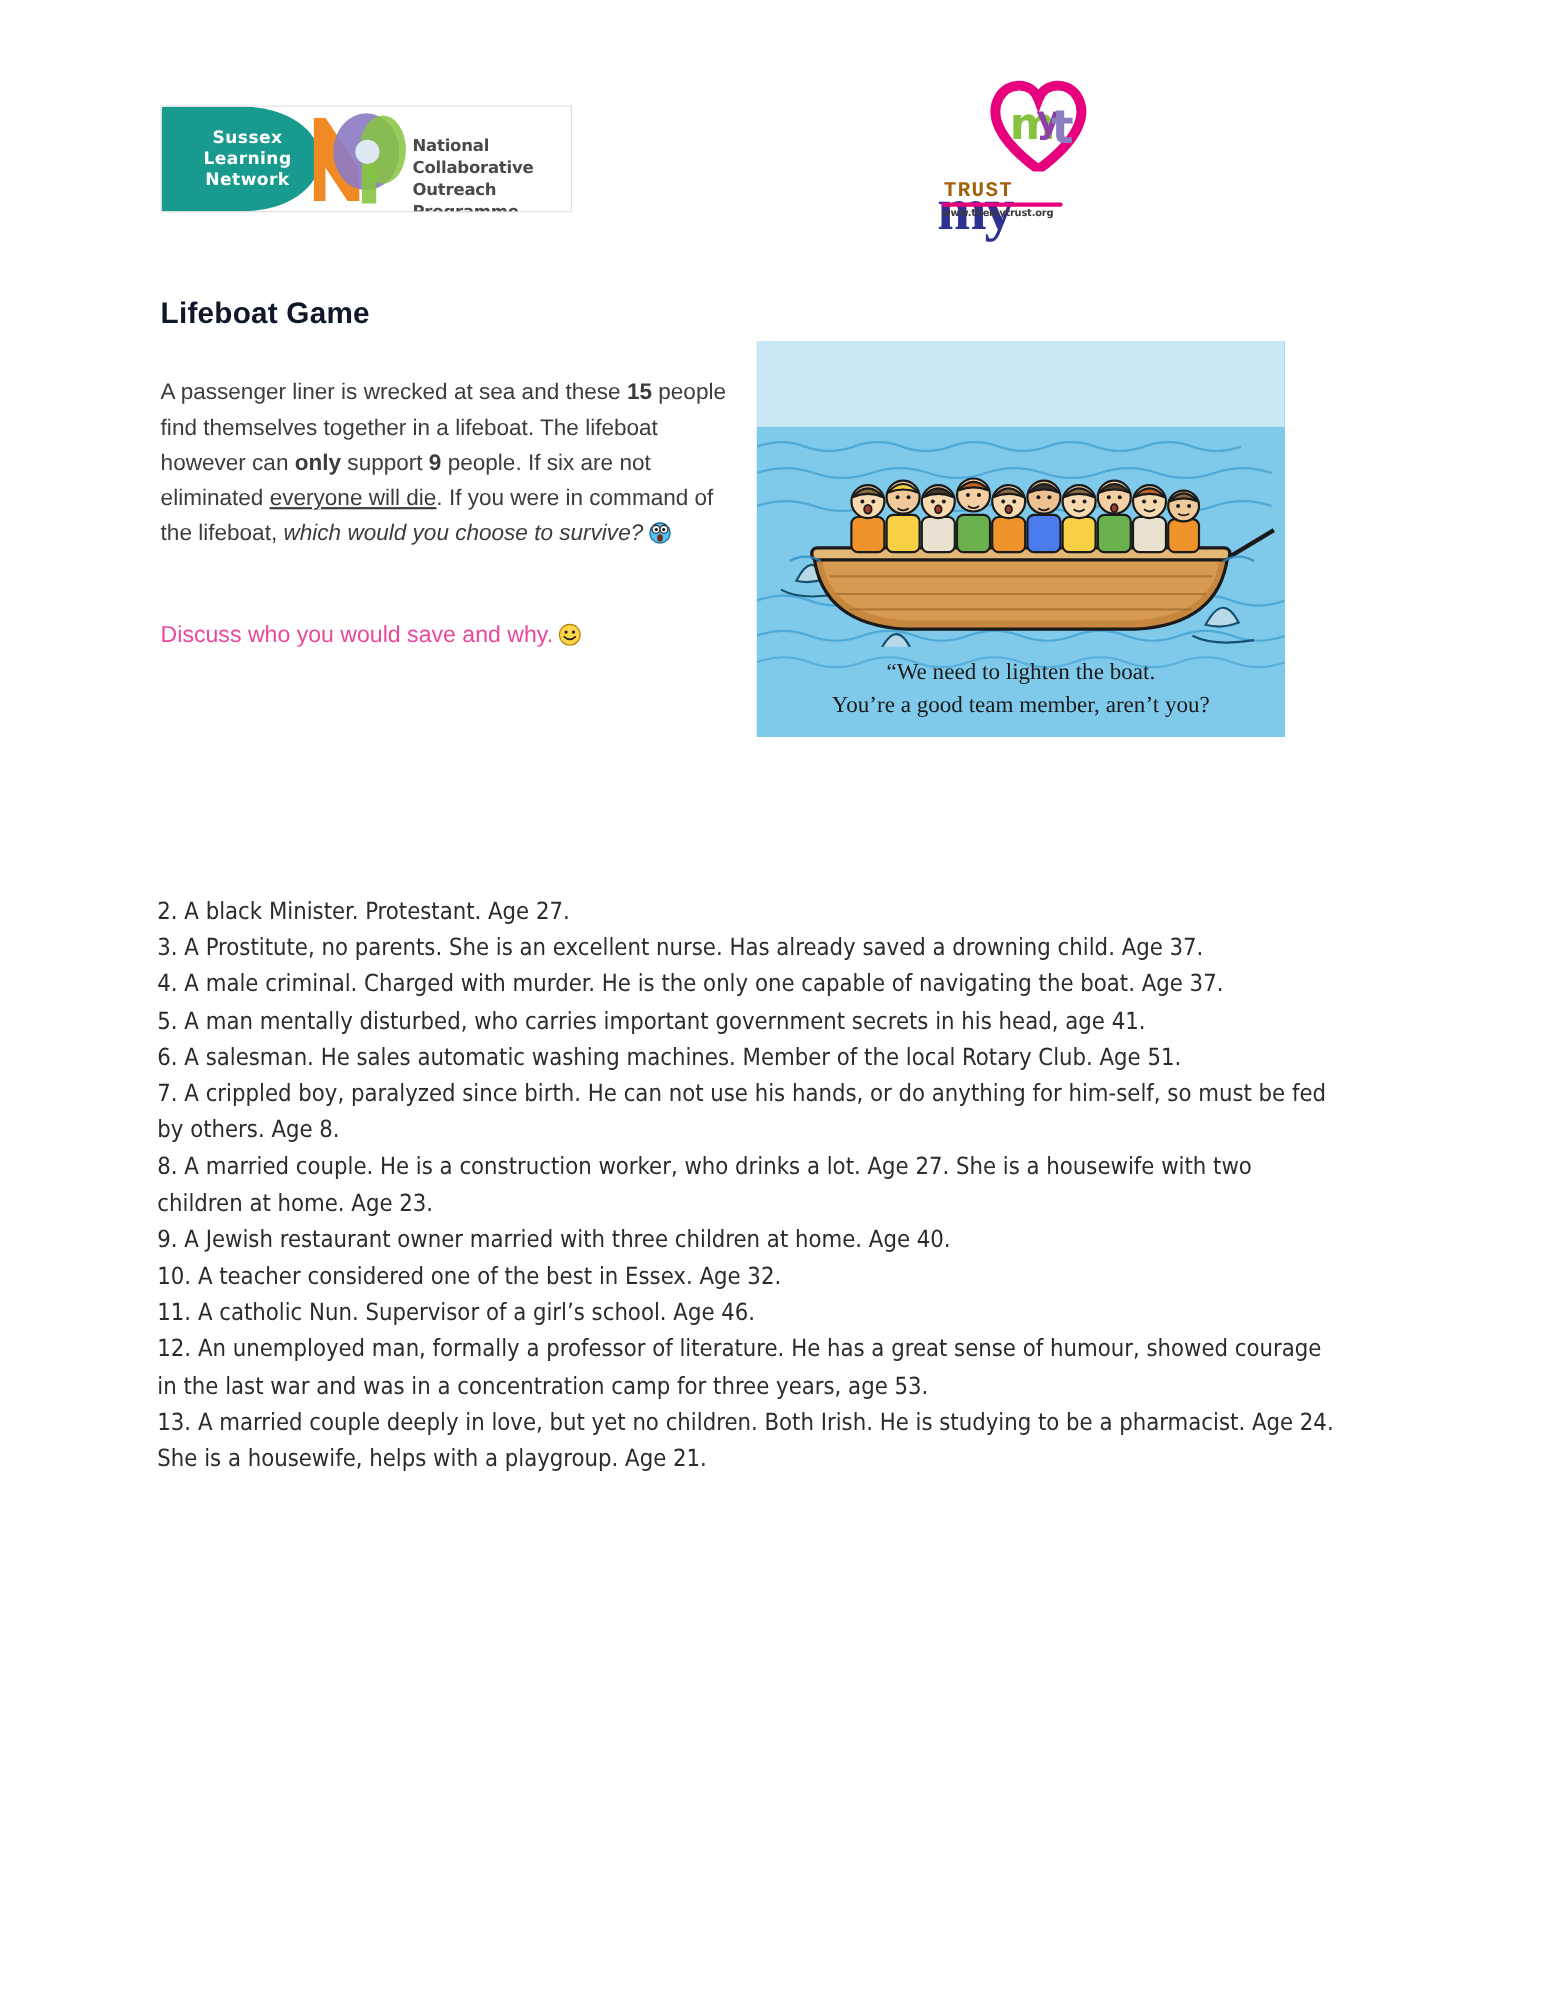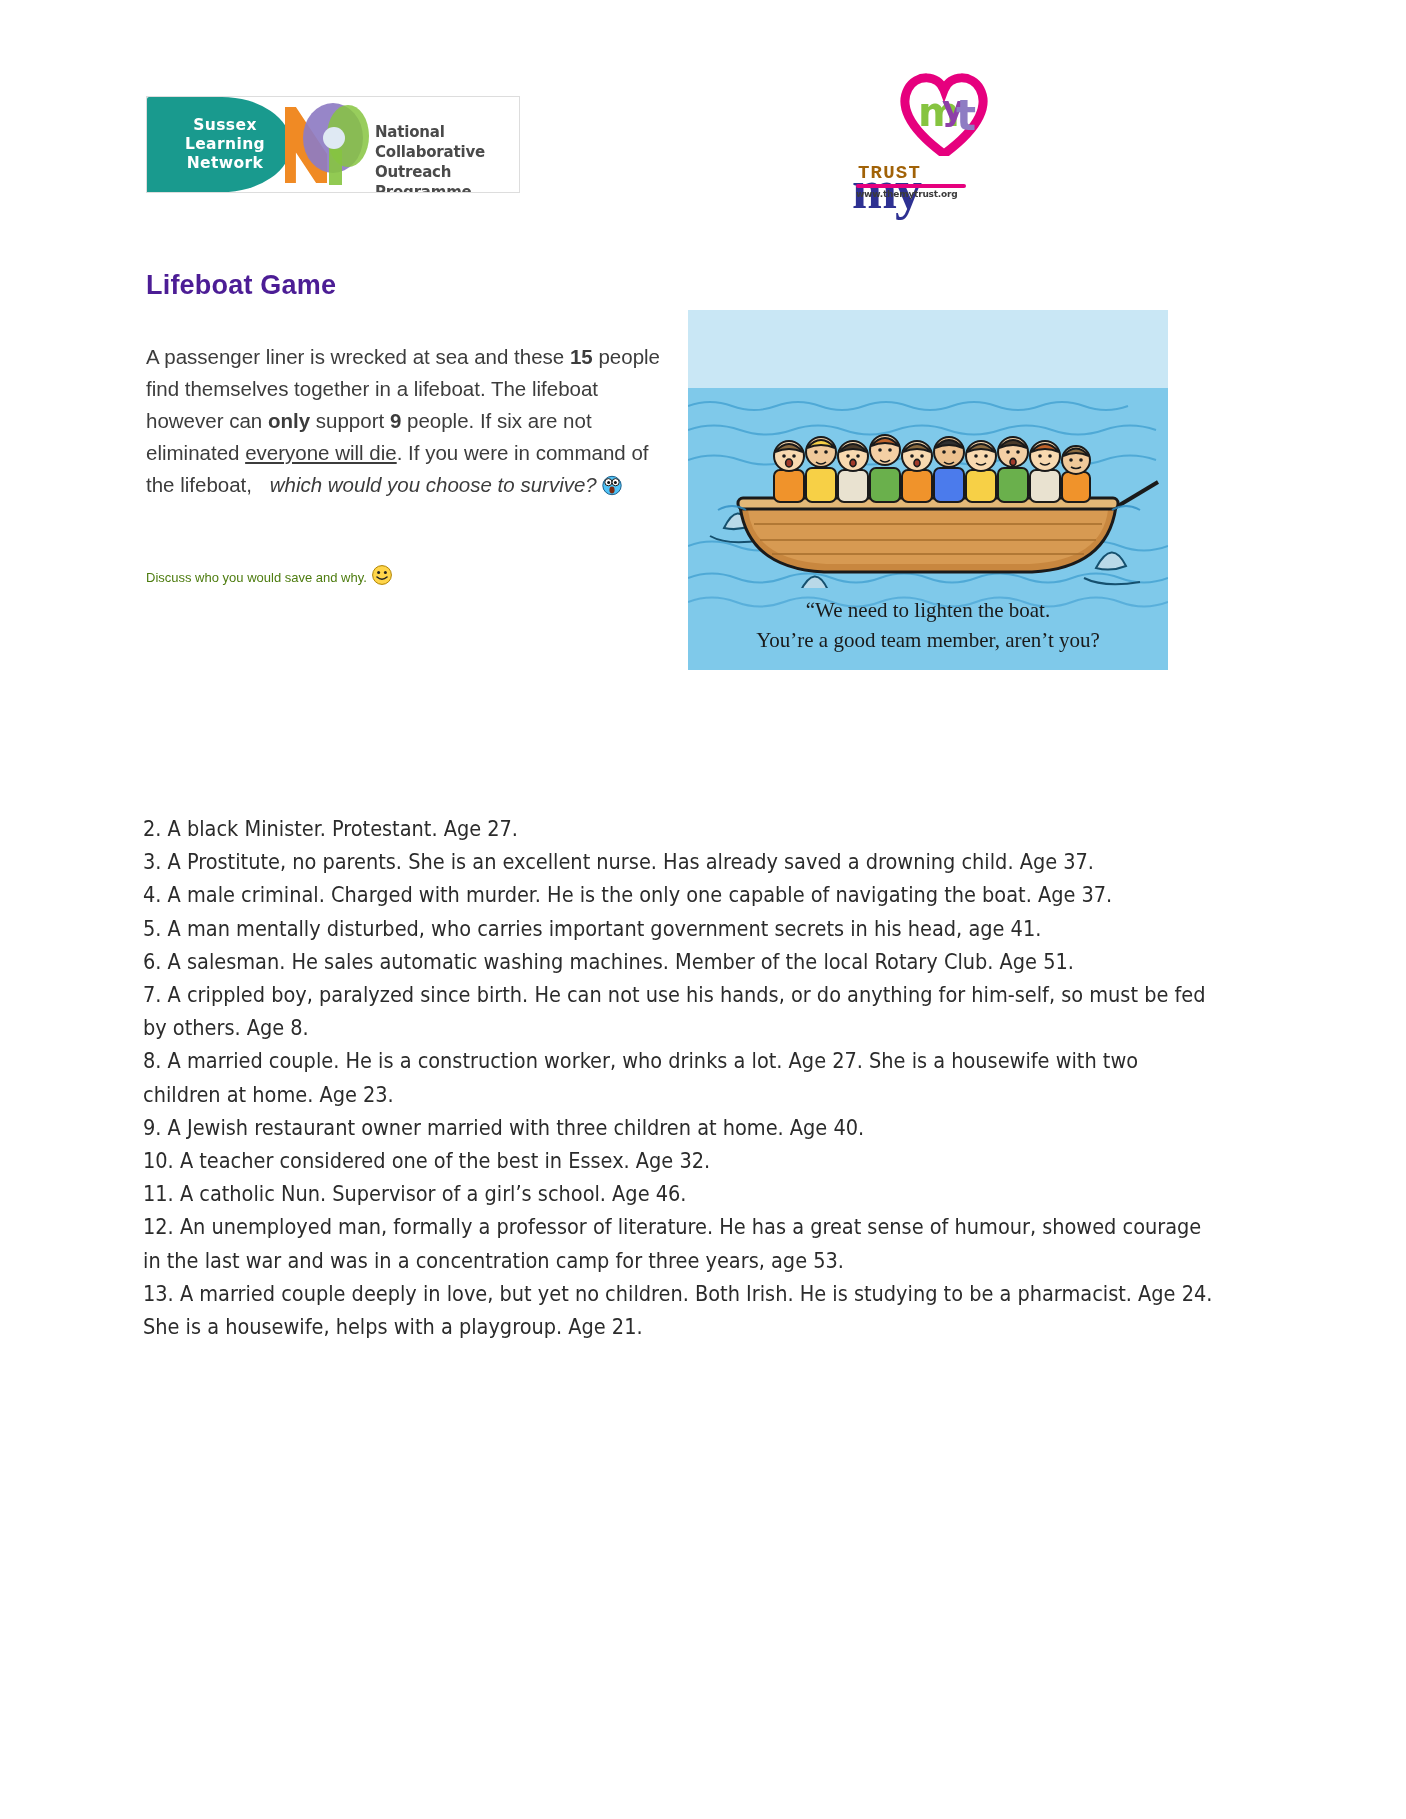--- a/index.html
+++ b/index.html
@@ -182,48 +182,48 @@
   }
 
   
   .doc-title {
     position: absolute;
     left: 146px;
     top: 252px;
     font-family: "Liberation Sans", sans-serif;
     font-weight: bold;
     font-size: 27px;
-    color: #4c1d95;
+    color: #0f172a;
     letter-spacing: 0.2px;
   }
 
   
   .intro {
     position: absolute;
     left: 146px;
     top: 320px;
     width: 525px;
     font-family: "Liberation Sans", sans-serif;
     font-size: 20.5px;
     line-height: 32px;
     color: #3c3c3c;
   }
   .intro b { font-weight: bold; }
   .intro u { text-decoration: underline; }
-  .intro i { font-style: italic; margin-left: 12px; }
+  .intro i { font-style: italic; }
 
   .discuss {
     position: absolute;
     left: 146px;
     top: 538px;
     width: 525px;
     font-family: "Liberation Sans", sans-serif;
-    font-size: 13px;
+    font-size: 21px;
     line-height: 32px;
-    color: #4d7c0f;
+    color: #ec4899;
     margin-top: 24px;
   }
 
   .emoji {
     display: inline-block;
     vertical-align: -4px;
     width: 22px;
     height: 22px;
     margin-left: 4px;
     position: relative;

